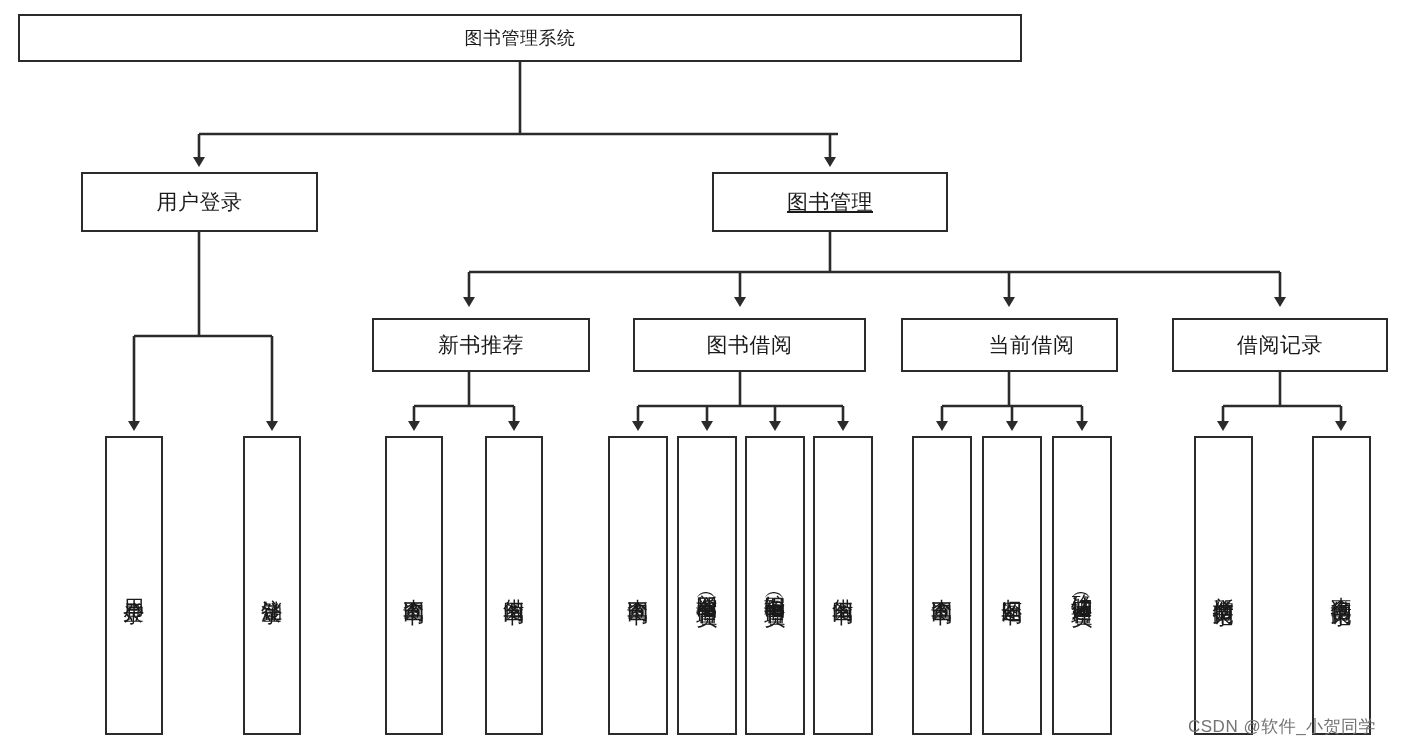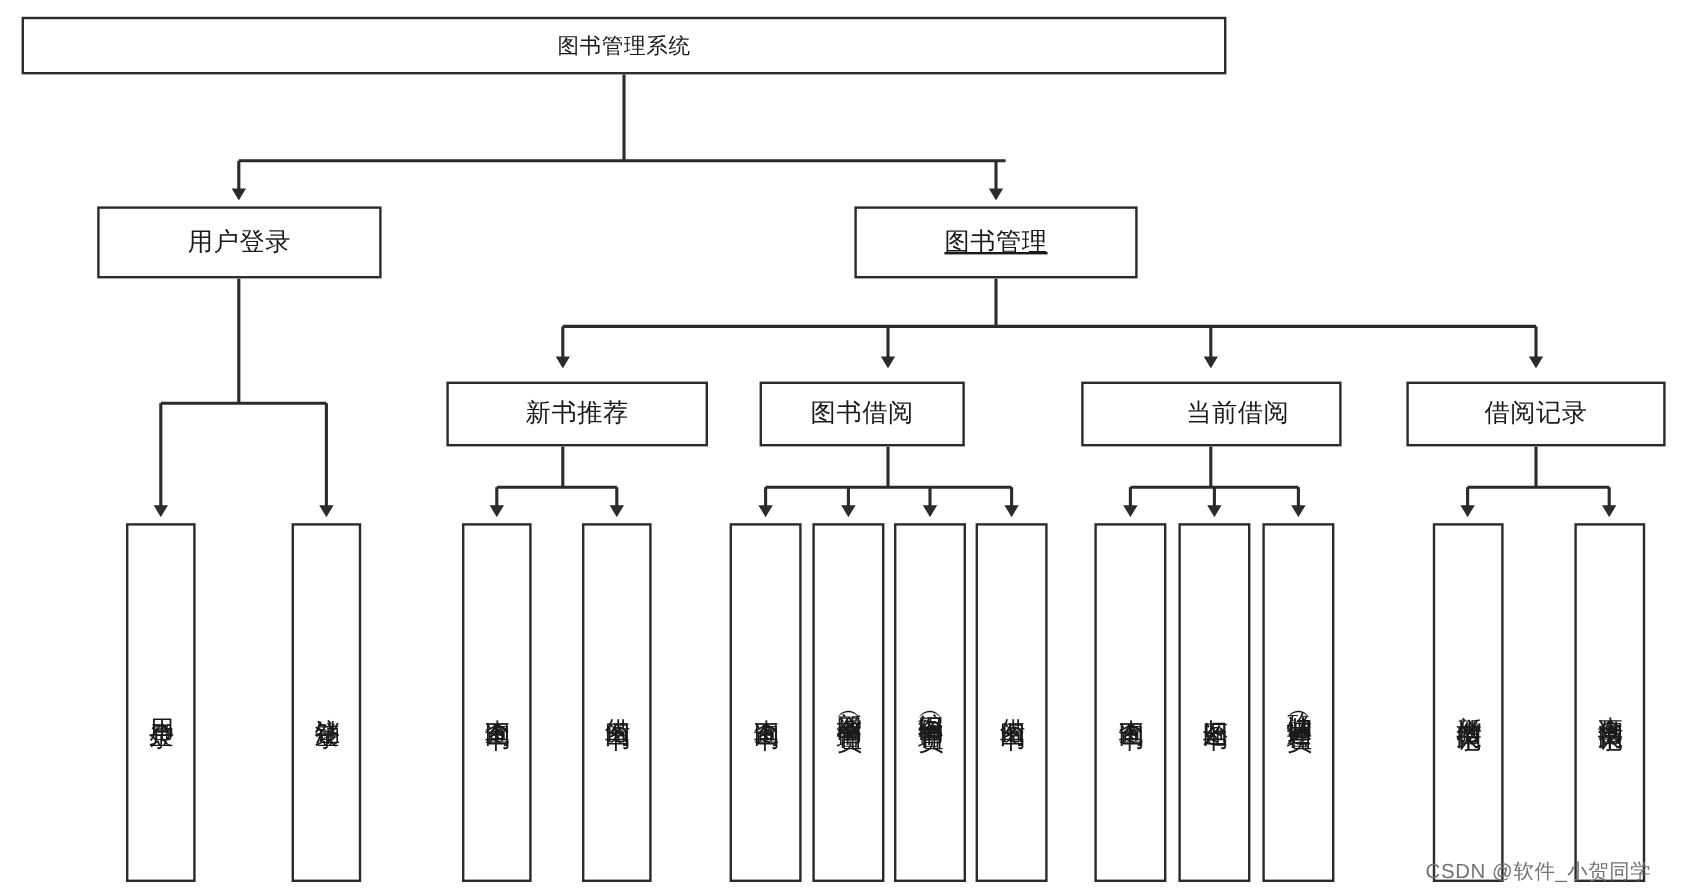--- a/index.html
+++ b/index.html
@@ -123,21 +123,21 @@
   </div>
 
   <div class="node" style="left:712px; top:172px; width:236px; height:60px;text-decoration:underline;">
     <span class="label">图书管理</span>
   </div>
 
   <div class="node" style="left:360px; top:318px; width:218px; height:54px;margin-left:12px;">
     <span class="label">新书推荐</span>
   </div>
 
-  <div class="node" style="left:633px; top:318px; width:171px; height:54px;">
+  <div class="node" style="left:633px; top:318px; width:233px; height:54px;">
     <span class="label">图书借阅</span>
   </div>
 
   <div class="node" style="left:901px; top:318px; width:217px; height:54px;padding-left:44px;">
     <span class="label">当前借阅</span>
   </div>
 
   <div class="node" style="left:1172px; top:318px; width:216px; height:54px;align-items:center;">
     <span class="label">借阅记录</span>
   </div>

